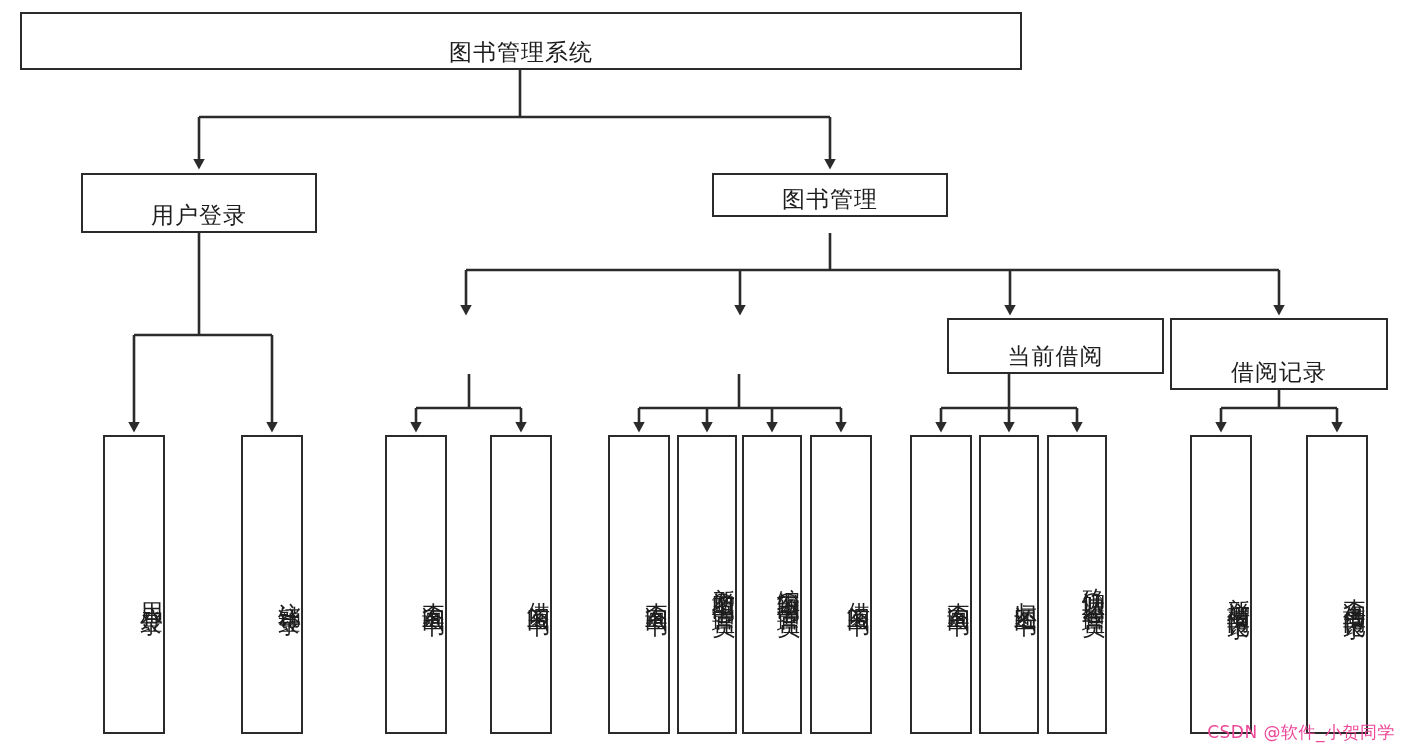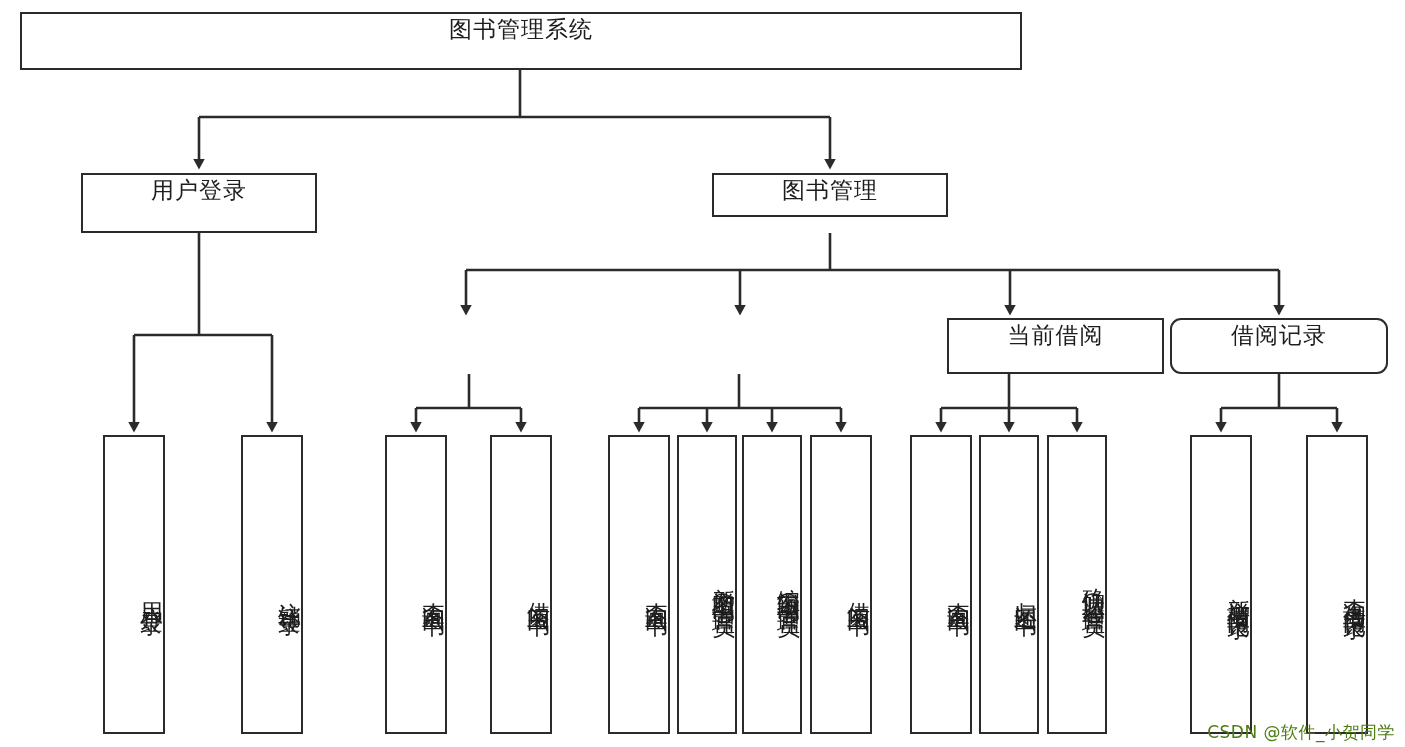--- a/index.html
+++ b/index.html
@@ -19,21 +19,21 @@
     left:0;top:0;
     width:1405px;height:747px;
     pointer-events:none;
   }
   .node{
     position:absolute;
     box-sizing:border-box;
     background:#ffffff;
     border:2px solid #2b2b2b;
     display:flex;
-    align-items:flex-start;
+    align-items:flex-end;
     justify-content:center;
     color:#1d1d1d;
   }
   .node.horiz{
     font-size:23px;
     letter-spacing:1px;
   }
   .node.vert{
     writing-mode:vertical-rl;
     text-orientation:upright;
@@ -47,21 +47,21 @@
   .node.vert .vtext{
     writing-mode:vertical-rl;
     text-orientation:upright;
     display:block;
   }
   .watermark{
     position:absolute;
     right:10px;
     bottom:3px;
     font-size:17px;
-    color:#4d7c0f;
+    color:#ec4899;
     letter-spacing:0.5px;
     white-space:nowrap;
   }
 </style>
 </head>
 <body>
 
 <div id="canvas">
 
   <svg id="wires" viewBox="0 0 1405 747">
@@ -125,21 +125,21 @@
   <div class="node horiz" style="left:712px;top:173px;width:236px;height:44px;">
     <span>图书管理</span>
   </div>
 
 
 
   <div class="node horiz" style="left:901px;top:318px;width:217px;height:56px;margin-left:46px;">
     <span>当前借阅</span>
   </div>
 
-  <div class="node horiz" style="left:1170px;top:318px;width:218px;height:56px;border-radius:11px;">
+  <div class="node horiz" style="left:1170px;top:318px;width:218px;height:72px;">
     <span>借阅记录</span>
   </div>
 
   <div class="node vert" style="left:103px;top:435px;width:62px;height:299px;">
     <span class="vtext">用户登录</span>
   </div>
   <div class="node vert" style="left:241px;top:435px;width:62px;height:299px;">
     <span class="vtext">注销登录</span>
   </div>
 

